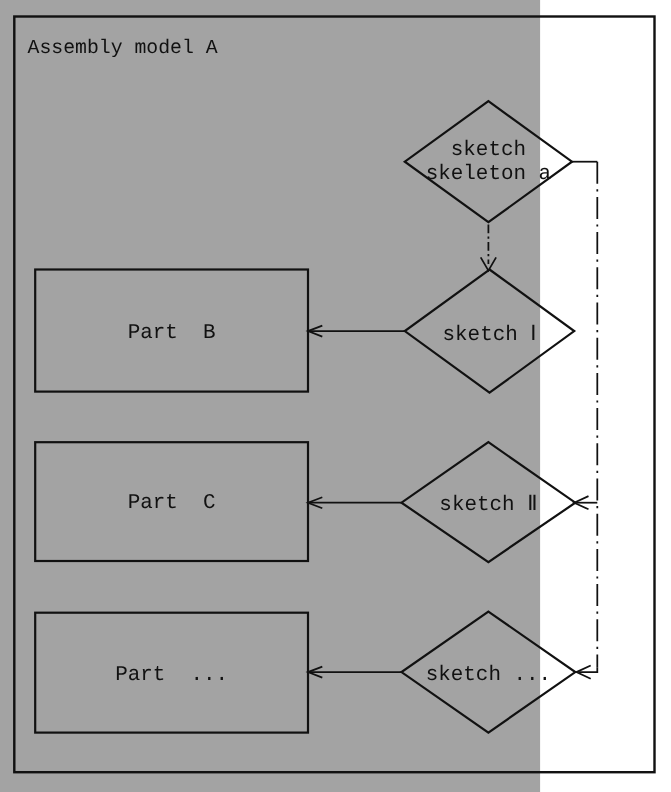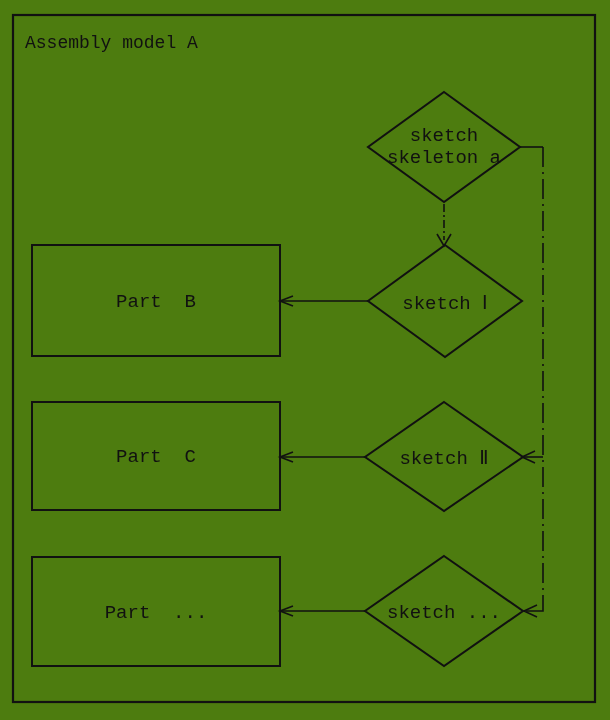--- a/index.html
+++ b/index.html
@@ -5,23 +5,23 @@
   html,body{
     margin:0;
     padding:0;
     background:#ffffff;
     width:610px;
     height:720px;
     overflow:hidden;
   }
   .canvas{
     position:relative;
-    width:610px;
+    width:491px;
     height:720px;
-    background:#4d7c0f;
+    background:#a3a3a3;
   }
   svg{display:block;}
   svg text{
     font-family:"Liberation Mono","DejaVu Sans",monospace;
     font-size:19px;
     fill:#111111;
     white-space:pre;
   }
   svg text.title{
     font-size:18px;

